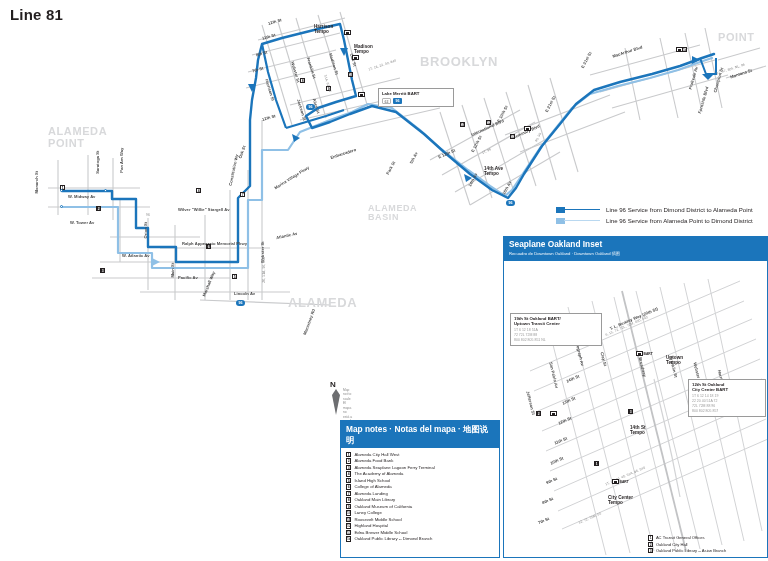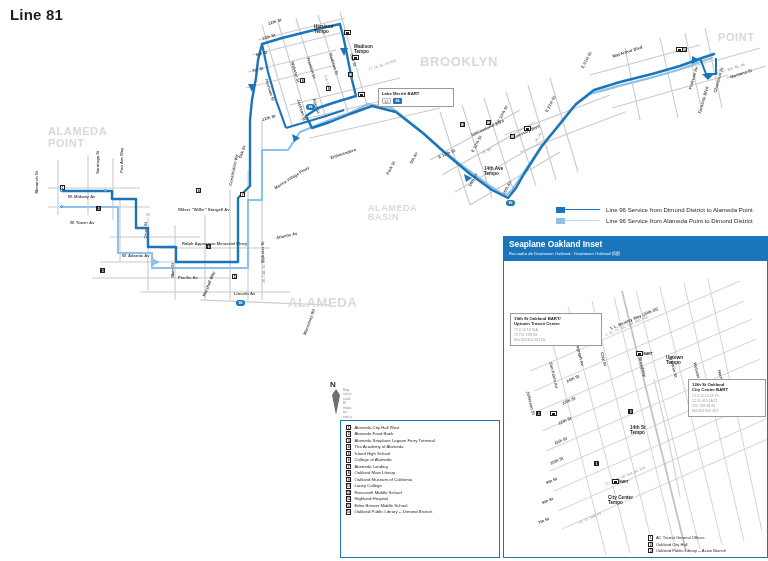--- a/index.html
+++ b/index.html
@@ -469,20 +469,21 @@
     <div class="n">N</div>
     <svg width="12" height="28" style="position:absolute; left:1px; top:9px;">
       <polygon points="5,0 9,6 5,26 1,6" fill="#6d6e71"></polygon>
     </svg>
     <div class="scaletxt">Map not to scale
 El mapa no está a escala
 地图不按比例绘制</div>
   </div>
 
   <div id="mapnotes">
+    <div class="nhead">Map notes · Notas del mapa · 地图说明</div>
     <div class="nlist">
       <div class="nrow">
           <span class="notemark" style="position:relative;">1</span>
           <span class="txt">Alameda City Hall West</span>
         </div>
       <div class="nrow">
           <span class="notemark" style="position:relative;">2</span>
           <span class="txt">Alameda Food Bank</span>
         </div>
       <div class="nrow">

